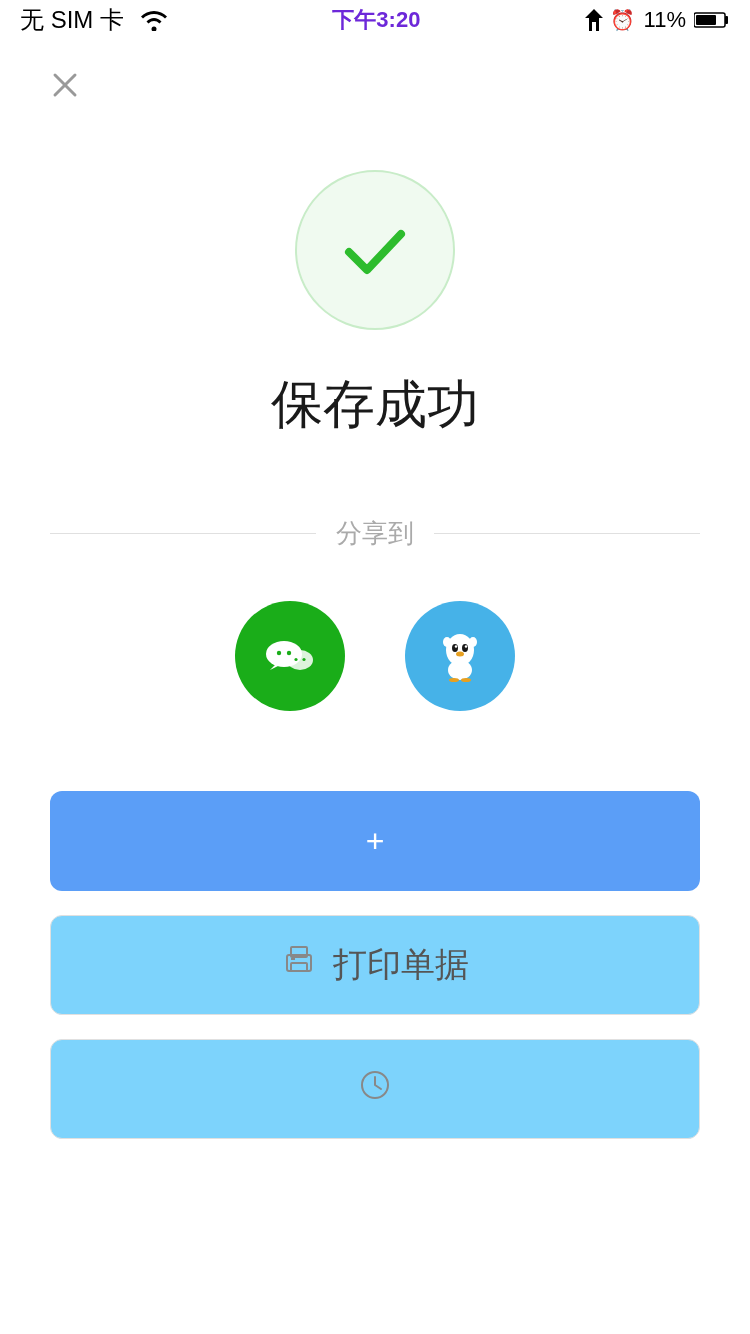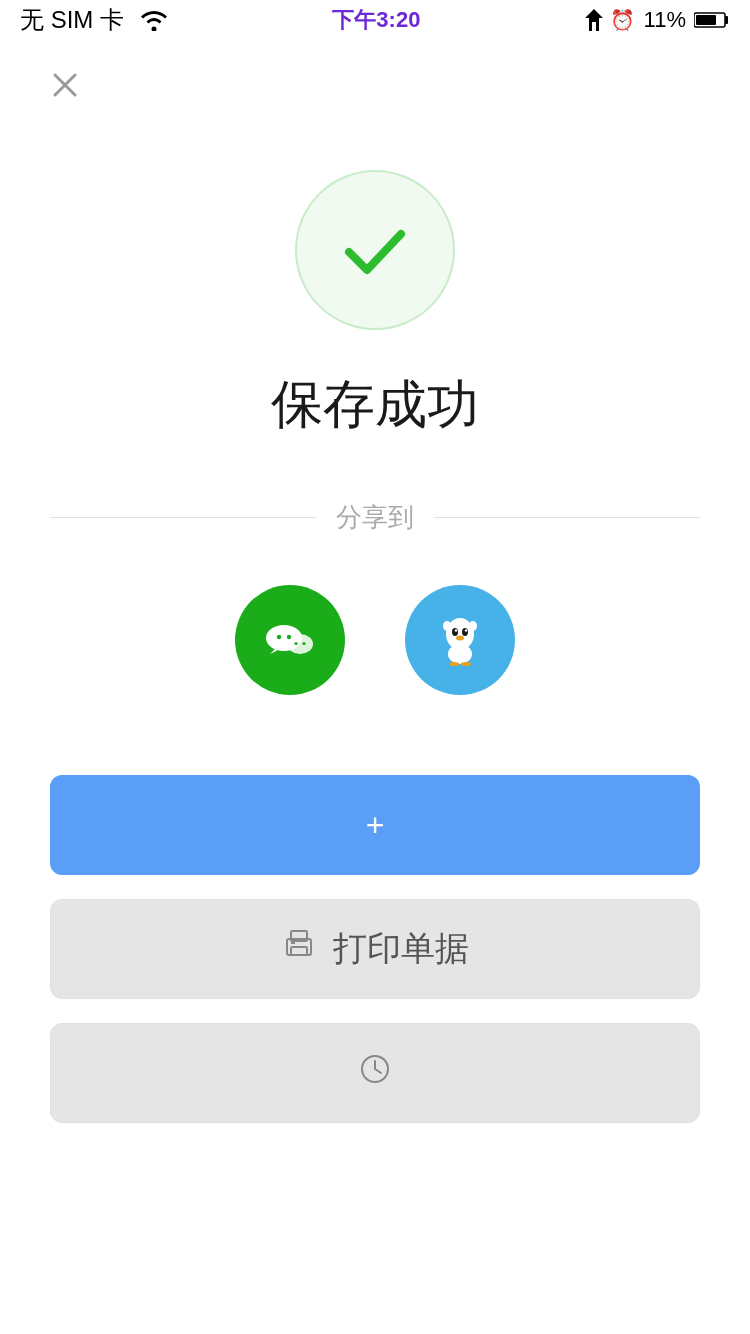--- a/index.html
+++ b/index.html
@@ -84,21 +84,21 @@
     .checkmark {
       width: 80px;
       height: 80px;
     }
 
     
     .success-title {
       font-size: 52px;
       font-weight: 500;
       color: #1a1a1a;
-      margin-bottom: 60px;
+      margin-bottom: 76px;
     }
 
     
     .share-divider {
       width: 100%;
       display: flex;
       align-items: center;
       gap: 20px;
       margin-bottom: 50px;
     }
@@ -154,21 +154,21 @@
       cursor: pointer;
       border: none;
       outline: none;
     }
     .btn-primary {
       background: #5b9ef7;
       color: #fff;
       font-weight: 400;
     }
     .btn-secondary {
-      background: #e5e5e5;
+      background: #7dd3fc;
       color: #555;
       border: 1px solid #e0e0e0;
     }
     .btn-icon {
       font-size: 32px;
     }
   </style>
 </head>
 <body>
 

